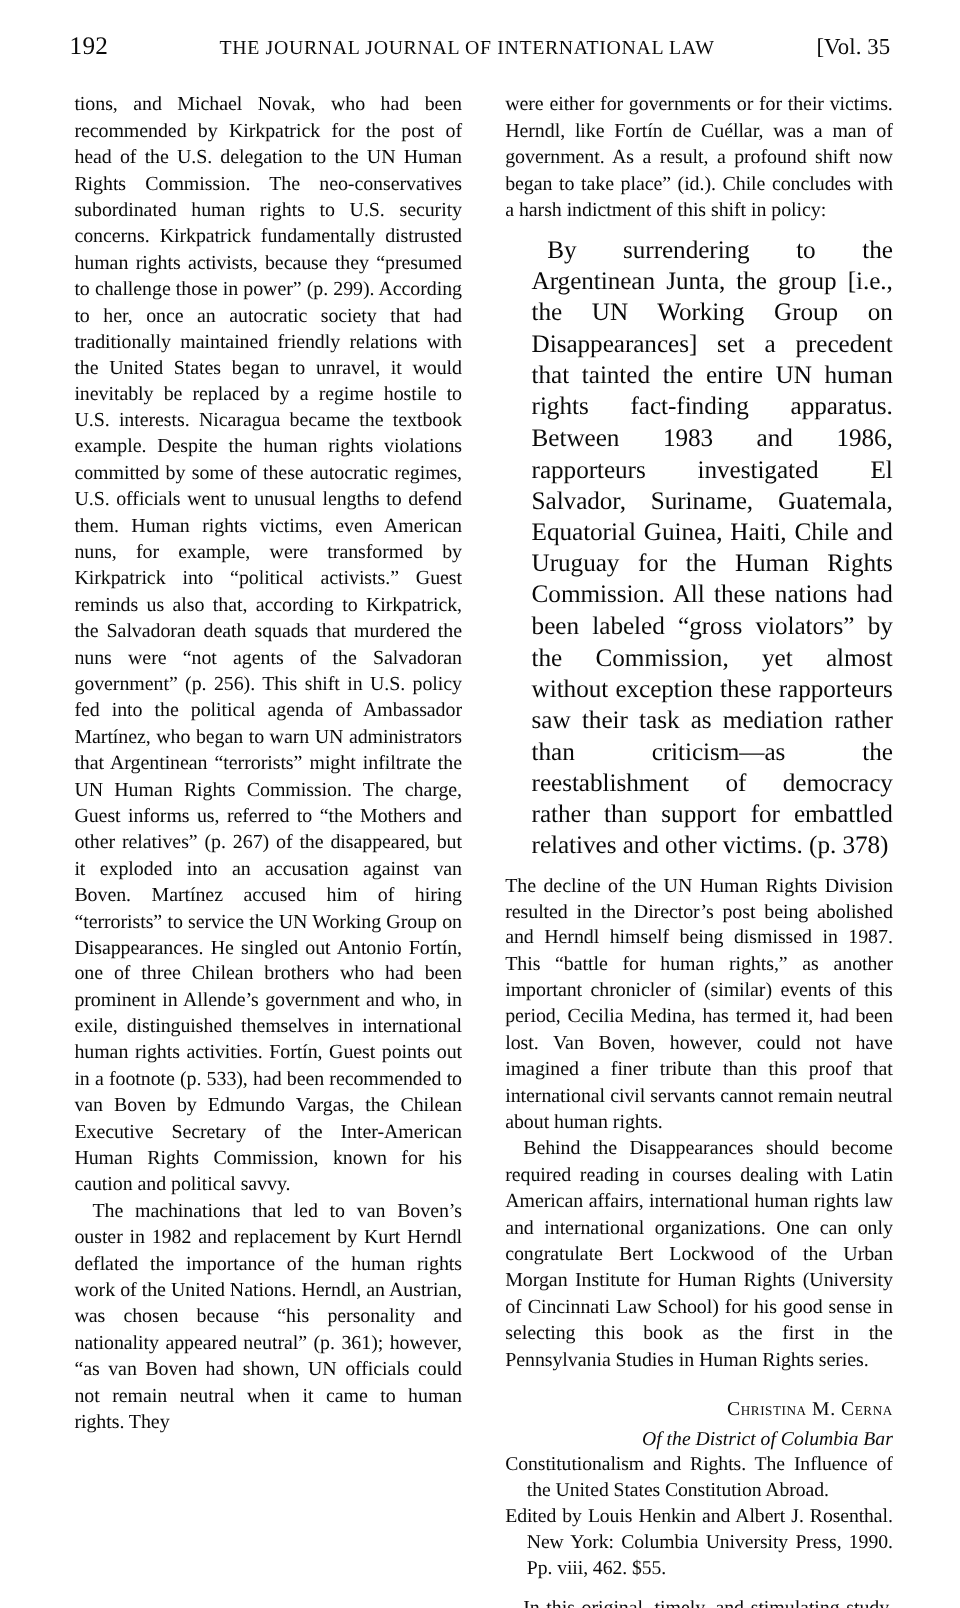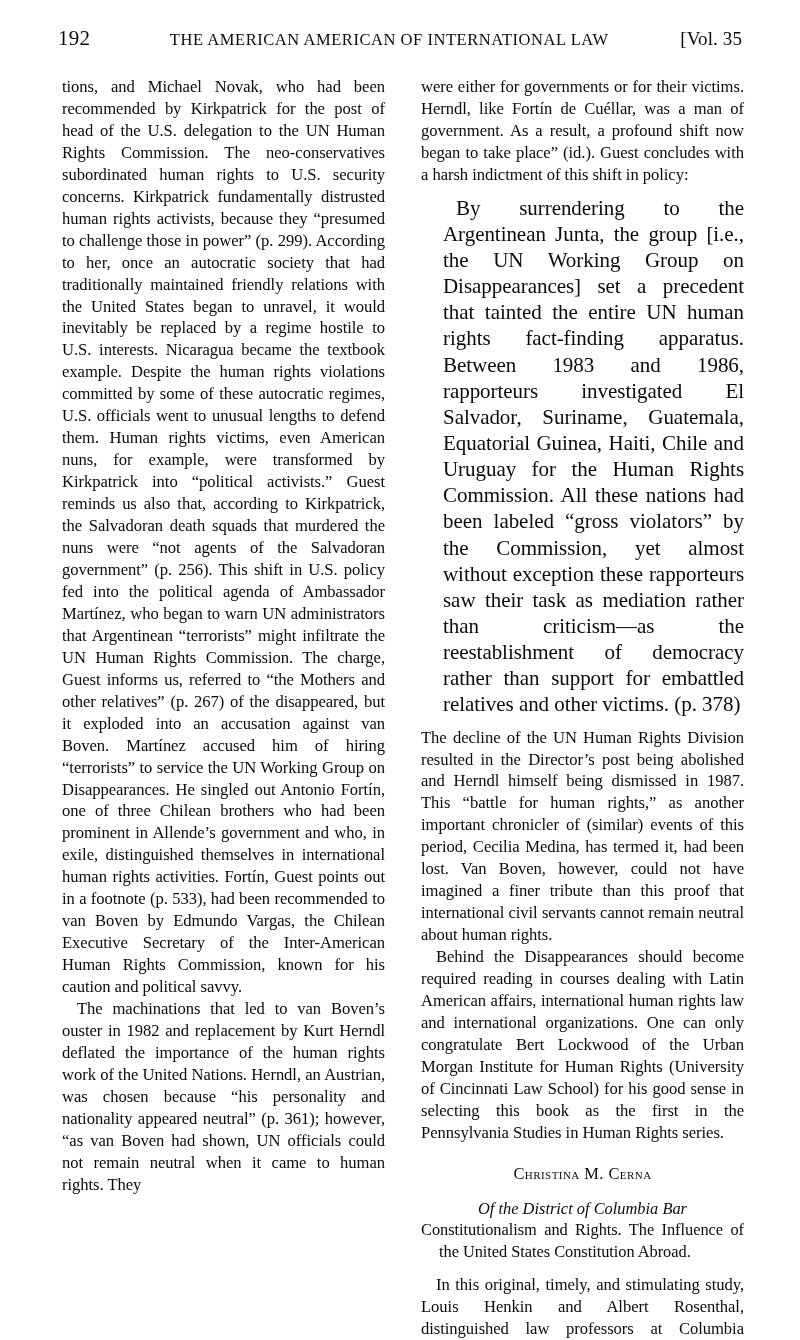--- a/index.html
+++ b/index.html
@@ -85,33 +85,33 @@
   }
   .blockquote p {
     font-size: 21px;
     line-height: 1.245;
     text-align: justify;
     text-indent: 13px;
   }
 
   .signature {
     margin-top: 19px;
-    text-align: center;
+    text-align: right;
     font-size: 16.4px;
     line-height: 1.30;
   }
   .sig-name {
     font-variant: small-caps;
     letter-spacing: 0.45px;
     display: block;
   }
   .sig-affil {
     font-style: italic;
     display: block;
-    margin-top: 14px;
+    margin-top: 4px;
     font-family: Liberation Serif, serif;
   }
 
   .review-head {
   }
   .review-head p {
     text-indent: 0;
     padding-left: 0;
     font-size: 16.4px;
     line-height: 1.315;
@@ -124,49 +124,50 @@
 
   .gap-top { margin-top: 12px; }
 </style>
 </head>
 <body>
 
 <div class="page">
 
   <div class="running-head">
     <span class="folio">192</span>
-    <span class="head-title">THE AMERICAN AMERICAN OF INTERNATIONAL LAW</span>
+    <span class="head-title">THE JOURNAL JOURNAL OF INTERNATIONAL LAW</span>
     <span class="volume">[Vol. 35</span>
   </div>
 
   <div class="columns">
 
     <div class="col">
       <p class="noindent">tions, and Michael Novak, who had been recommended by Kirkpatrick for the post of head of the U.S. delegation to the UN Human Rights Commission. The neo-conservatives subordinated human rights to U.S. security concerns. Kirkpatrick fundamentally distrusted human rights activists, because they “presumed to challenge those in power” (p. 299). According to her, once an autocratic society that had traditionally maintained friendly relations with the United States began to unravel, it would inevitably be replaced by a regime hostile to U.S. interests. Nicaragua became the textbook example. Despite the human rights violations committed by some of these autocratic regimes, U.S. officials went to unusual lengths to defend them. Human rights victims, even American nuns, for example, were transformed by Kirkpatrick into “political activists.” Guest reminds us also that, according to Kirkpatrick, the Salvadoran death squads that murdered the nuns were “not agents of the Salvadoran government” (p. 256). This shift in U.S. policy fed into the political agenda of Ambassador Martínez, who began to warn UN administrators that Argentinean “terrorists” might infiltrate the UN Human Rights Commission. The charge, Guest informs us, referred to “the Mothers and other relatives” (p. 267) of the disappeared, but it exploded into an accusation against van Boven. Martínez accused him of hiring “terrorists” to service the UN Working Group on Disappearances. He singled out Antonio Fortín, one of three Chilean brothers who had been prominent in Allende’s government and who, in exile, distinguished themselves in international human rights activities. Fortín, Guest points out in a footnote (p. 533), had been recommended to van Boven by Edmundo Vargas, the Chilean Executive Secretary of the Inter-American Human Rights Commission, known for his caution and political savvy.</p>
       <p class="indent">The machinations that led to van Boven’s ouster in 1982 and replacement by Kurt Herndl deflated the importance of the human rights work of the United Nations. Herndl, an Austrian, was chosen because “his personality and nationality appeared neutral” (p. 361); however, “as van Boven had shown, UN officials could not remain neutral when it came to human rights. They</p>
     </div>
 
     <div class="col">
 
-      <p class="noindent"><span>were either for governments or for their victims. Herndl, like Fortín de Cuéllar, was a man of government. As a result, a profound shift now began to take place” (</span><span class="ital">id.</span><span>). Guest concludes with a harsh indictment of this shift in policy:</span></p>
+      <p class="noindent"><span>were either for governments or for their victims. Herndl, like Fortín de Cuéllar, was a man of government. As a result, a profound shift now began to take place” (</span><span class="ital">id.</span><span>). Chile concludes with a harsh indictment of this shift in policy:</span></p>
 
       <div class="blockquote">
         <p>By surrendering to the Argentinean Junta, the group [i.e., the UN Working Group on Disappearances] set a precedent that tainted the entire UN human rights fact-finding apparatus. Between 1983 and 1986, rapporteurs investigated El Salvador, Suriname, Guatemala, Equatorial Guinea, Haiti, Chile and Uruguay for the Human Rights Commission. All these nations had been labeled “gross violators” by the Commission, yet almost without exception these rapporteurs saw their task as mediation rather than criticism—as the reestablishment of democracy rather than support for embattled relatives and other victims. (p. 378)</p>
       </div>
 
       <p class="noindent">The decline of the UN Human Rights Division resulted in the Director’s post being abolished and Herndl himself being dismissed in 1987. This “battle for human rights,” as another important chronicler of (similar) events of this period, Cecilia Medina, has termed it, had been lost. Van Boven, however, could not have imagined a finer tribute than this proof that international civil servants cannot remain neutral about human rights.</p>
 
       <p class="indent"><span class="ital">Behind the Disappearances</span><span> should become required reading in courses dealing with Latin American affairs, international human rights law and international organizations. One can only congratulate Bert Lockwood of the Urban Morgan Institute for Human Rights (University of Cincinnati Law School) for his good sense in selecting this book as the first in the Pennsylvania Studies in Human Rights series.</span></p>
 
       <div class="signature">
         <span class="sig-name">Christina M. Cerna</span>
         <span class="sig-affil">Of the District of Columbia Bar</span>
       </div>
 
       <div class="review-head">
         <p class="hang ital">Constitutionalism and Rights. The Influence of the United States Constitution Abroad.</p>
+        <p class="hang">Edited by Louis Henkin and Albert J. Rosenthal. New York: Columbia University Press, 1990. Pp. viii, 462. $55.</p>
       </div>
 
       <p class="indent gap-top">In this original, timely, and stimulating study, Louis Henkin and Albert Rosenthal, distinguished law professors at Columbia University, set out to explore the influence</p>
 
     </div>
   </div>
 </div>
 
 </body></html>

